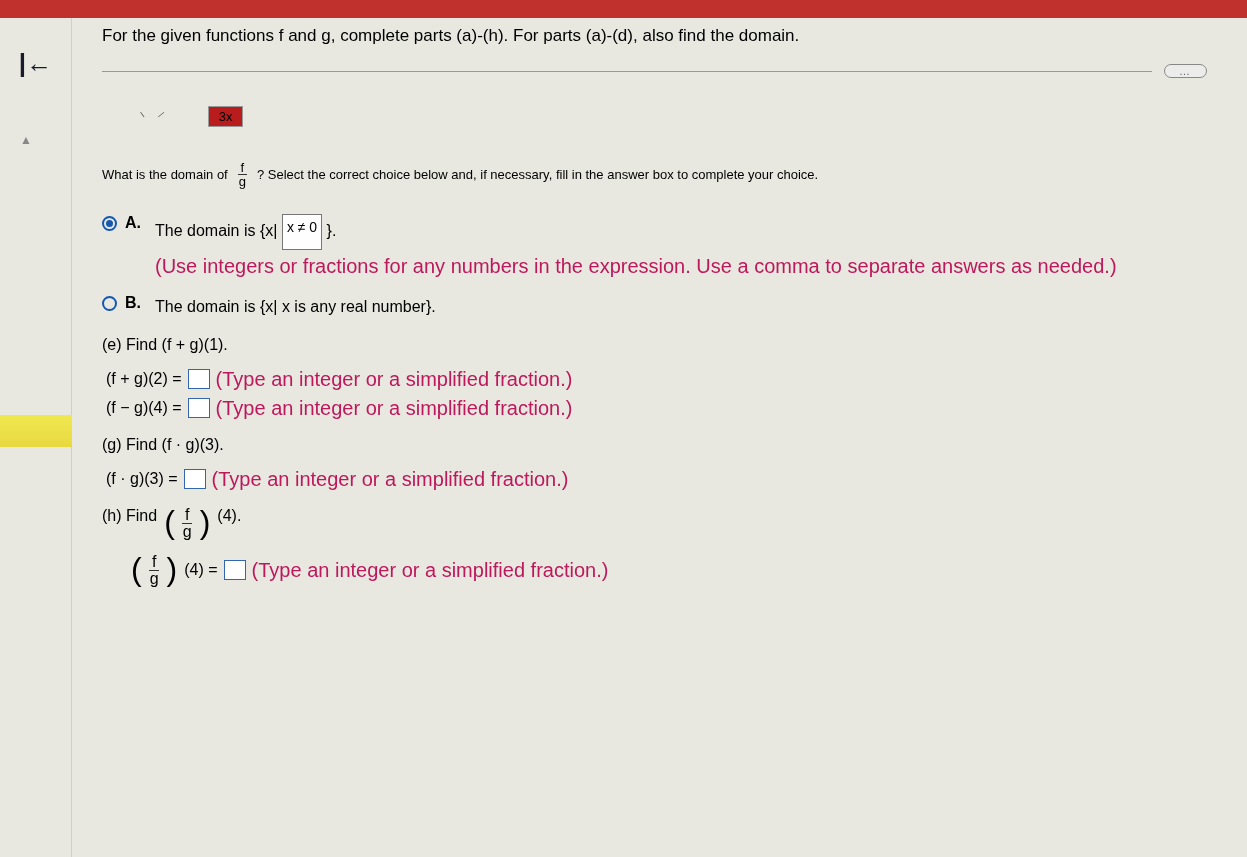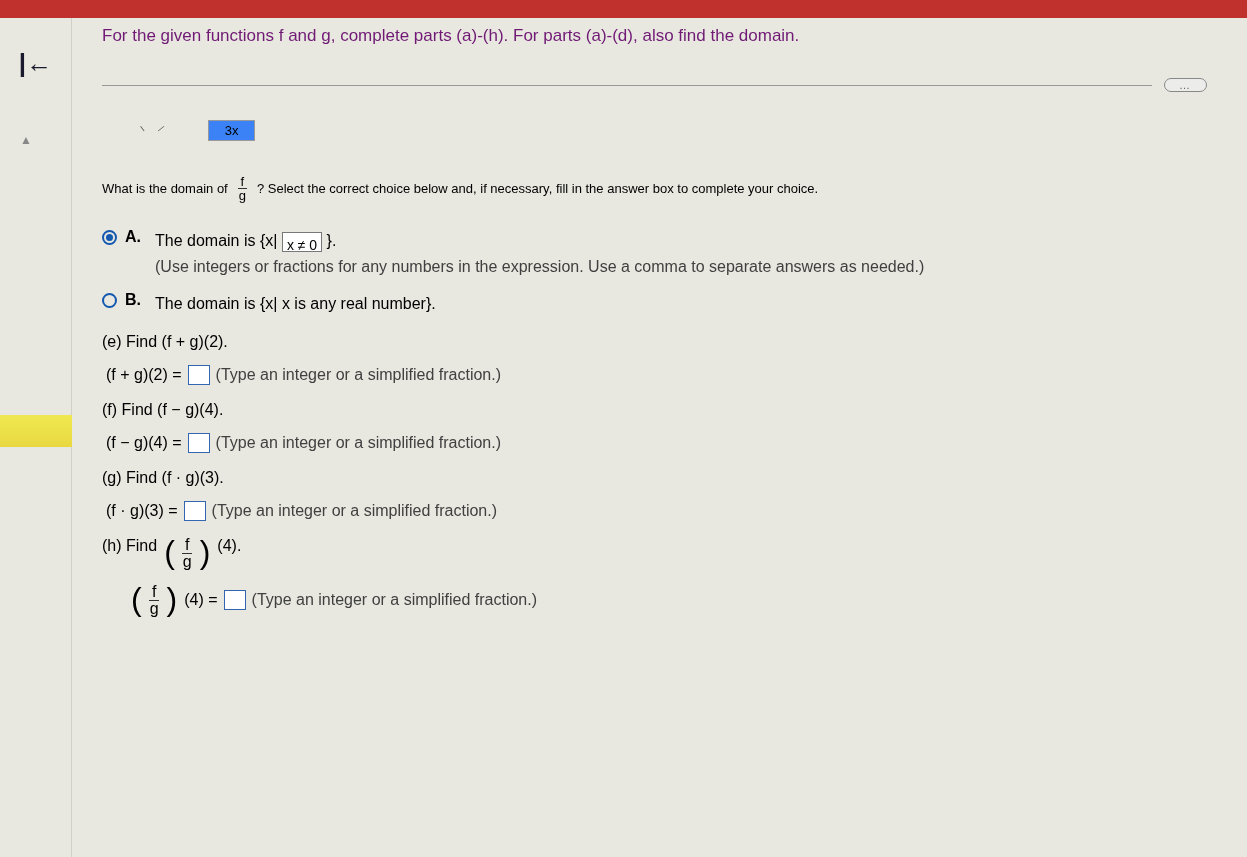--- a/index.html
+++ b/index.html
@@ -51,22 +51,22 @@
       background: linear-gradient(to bottom, #f0e850, #e8d840);
     }
     .content {
       flex: 1;
       padding: 8px 40px 20px 30px;
       background: #e8e8e0;
       overflow: hidden;
     }
     .problem-text {
       font-size: 17px;
-      color: #701a75;
-      margin-bottom: 32px;
+      color: #000000;
+      margin-bottom: 18px;
     }
     .function-def {
       font-size: 17px;
       margin-left: 30px;
       margin-bottom: 18px;
     }
     .hr-wrap {
       display: flex;
       align-items: center;
       margin-bottom: 28px;
@@ -95,22 +95,22 @@
       margin-bottom: 34px;
     }
     .brace-hint {
       font-size: 14px;
       color: #555;
       font-style: italic;
     }
     .small-box { 
       display: inline-block;
       border: 1px solid #999;
-      background: #3b82f6;
-      padding: 2px 16px;
+      background: #b91c1c;
+      padding: 2px 10px;
       font-size: 13px;
       min-width: 32px;
       text-align: center;
     }
     .question-line {
       font-size: 13px;
       margin-bottom: 26px;
       display: flex;
       align-items: center;
       flex-wrap: wrap;
@@ -152,28 +152,28 @@
       background: #1558b0;
       border-radius: 50%;
     }
     .choice-label { font-weight: bold; margin-right: 6px; }
     .choice-body { line-height: 1.6; }
     .answer-input {
       display: inline-block;
       border: 1px solid #777;
       background: #fefefe;
       min-width: 40px;
-      height: 20px;
+      height: 36px;
       padding: 1px 4px;
       font-size: 14px;
       vertical-align: middle;
     }
     .instruction {
-      color: #404040;
-      font-size: 16px;
+      color: #be185d;
+      font-size: 20px;
     }
     .part-row {
       font-size: 16px;
       margin: 16px 0 14px 0;
     }
     .eq-row {
       font-size: 16px;
       margin-left: 4px;
       margin-bottom: 6px;
       display: flex;
@@ -246,28 +246,27 @@
         <div class="instruction">(Use integers or fractions for any numbers in the expression. Use a comma to separate answers as needed.)</div>
       </div>
     </div>
 
     <div class="choice-row">
       <span class="radio"></span>
       <span class="choice-label">B.</span>
       <div class="choice-body">The domain is {x| x is any real number}.</div>
     </div>
 
-    <div class="part-row">(e) Find (f + g)(2).</div>
+    <div class="part-row">(e) Find (f + g)(1).</div>
     <div class="eq-row">
       <span>(f + g)(2) =</span>
       <span class="empty-box"></span>
       <span class="instruction">(Type an integer or a simplified fraction.)</span>
     </div>
 
-    <div class="part-row">(f) Find (f − g)(4).</div>
     <div class="eq-row">
       <span>(f − g)(4) =</span>
       <span class="empty-box"></span>
       <span class="instruction">(Type an integer or a simplified fraction.)</span>
     </div>
 
     <div class="part-row">(g) Find (f · g)(3).</div>
     <div class="eq-row">
       <span>(f · g)(3) =</span>
       <span class="empty-box"></span>

